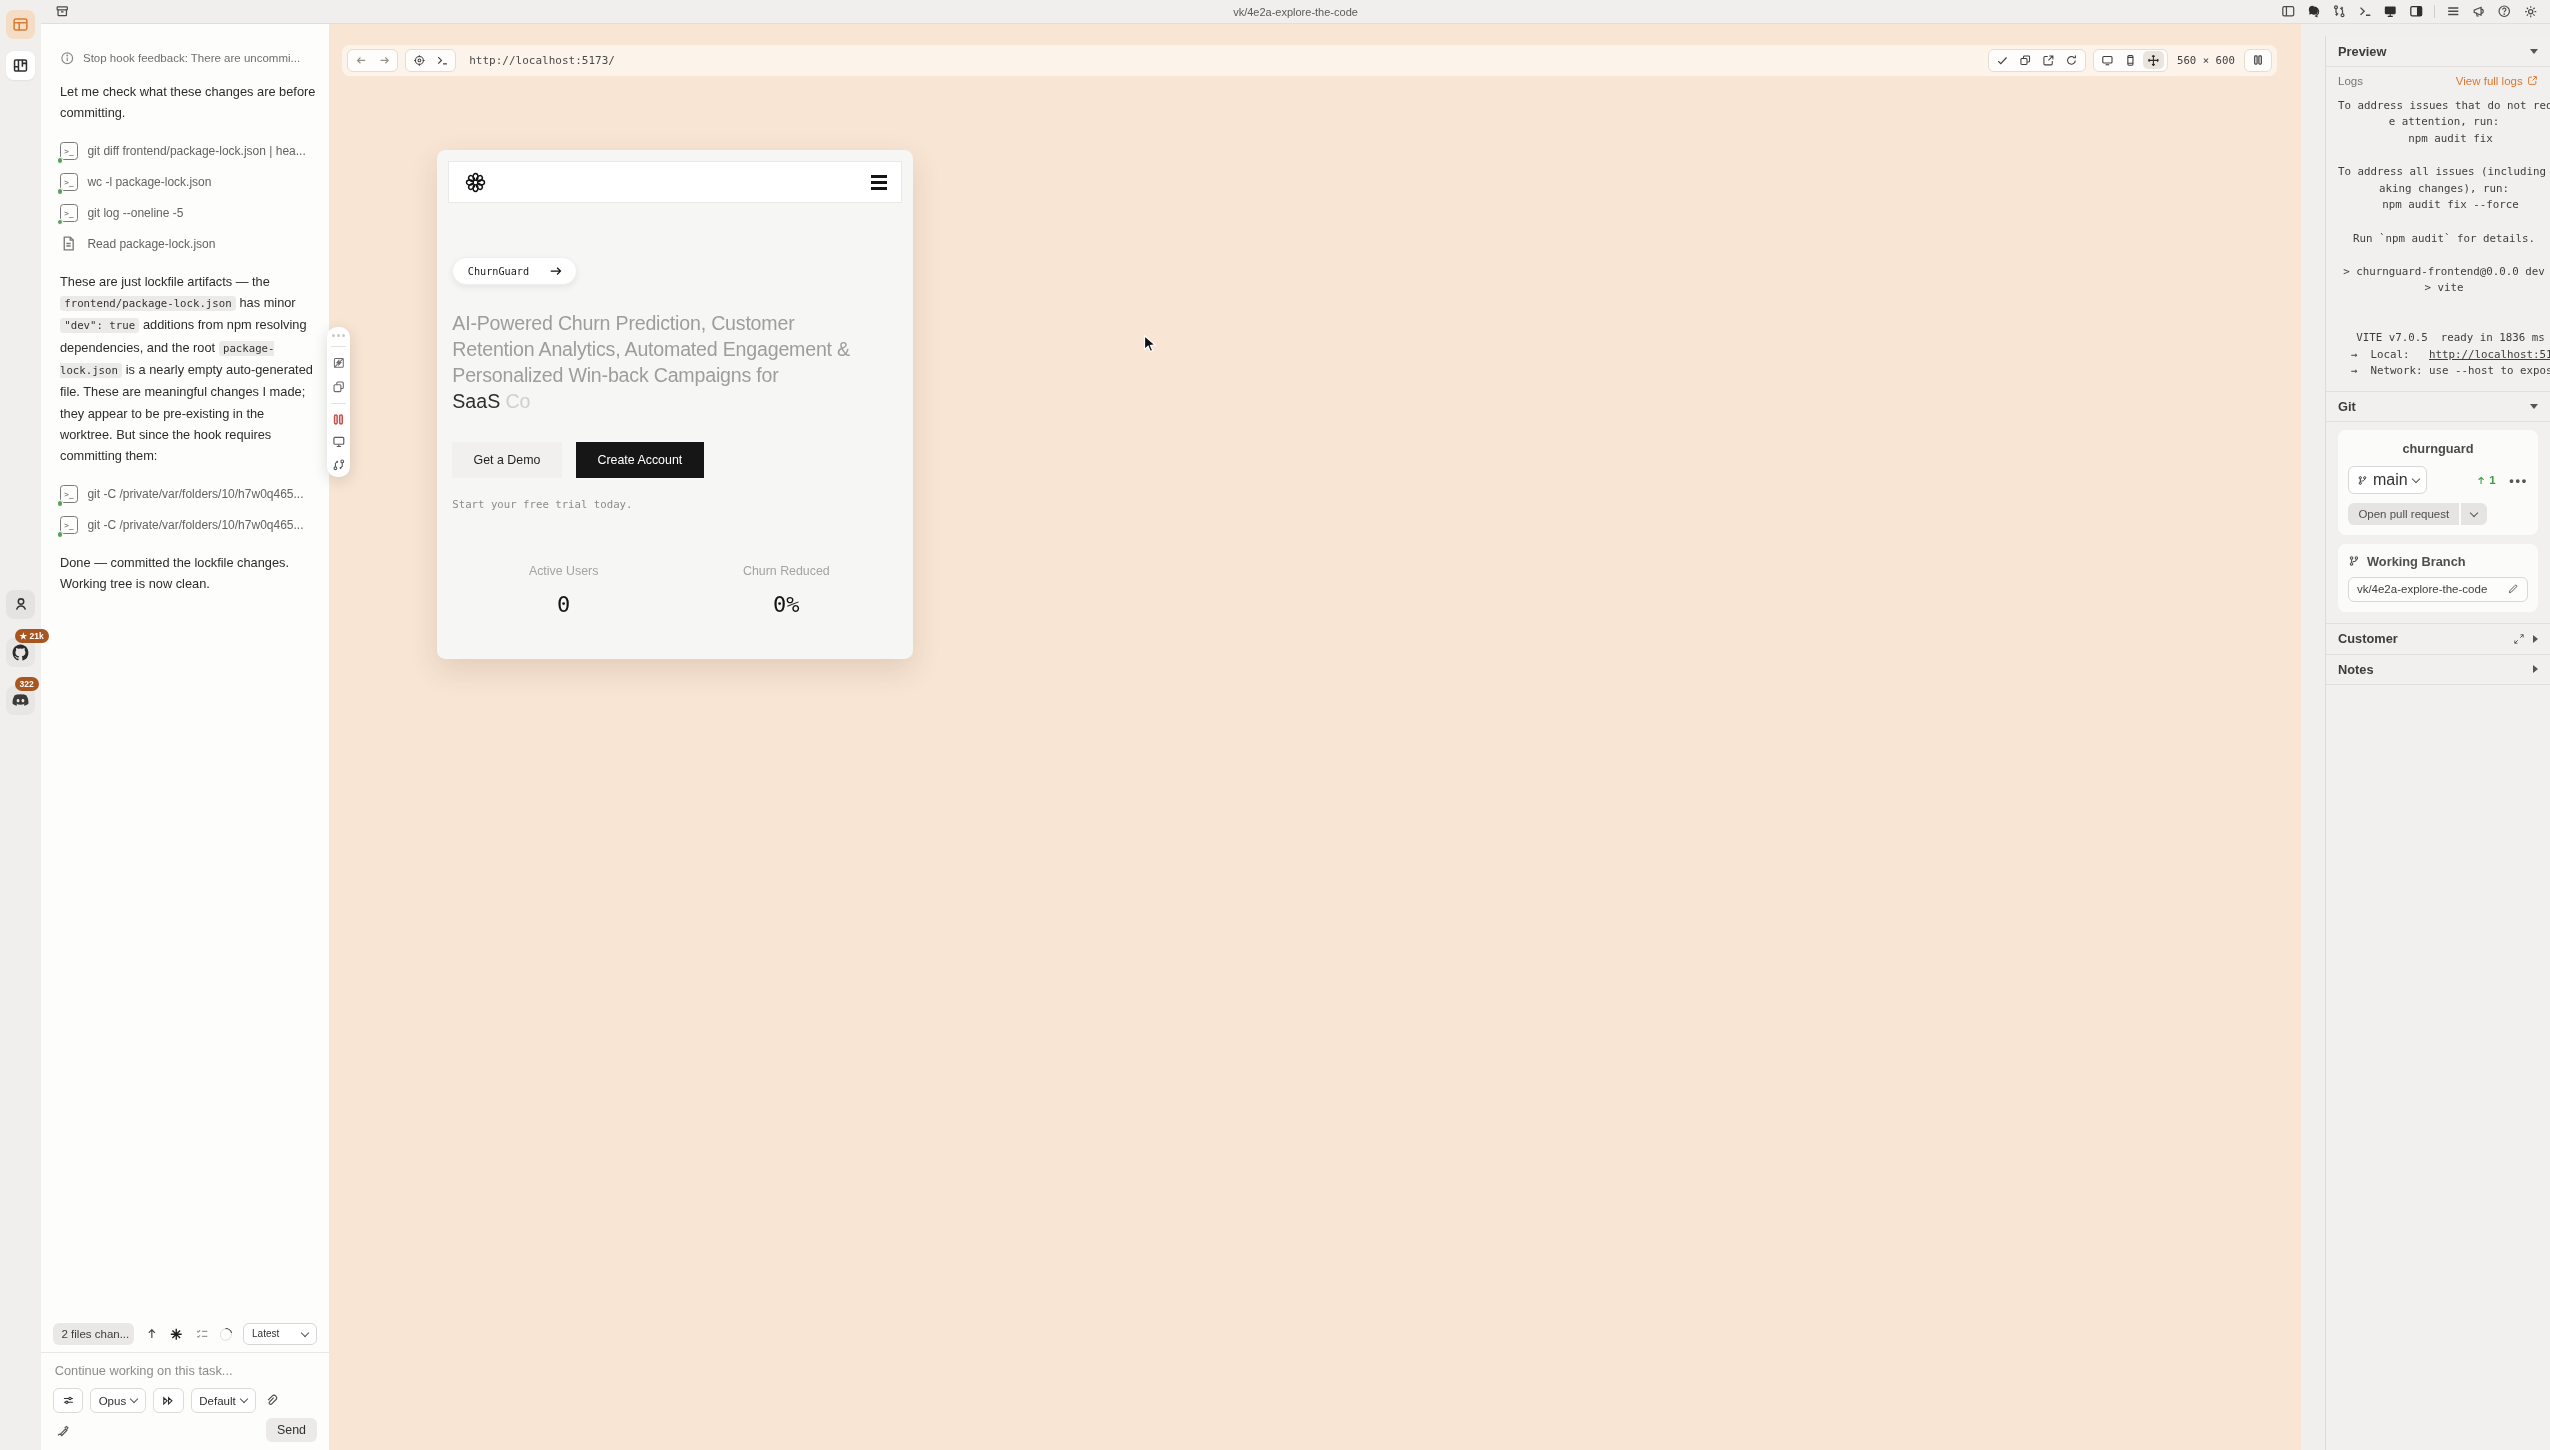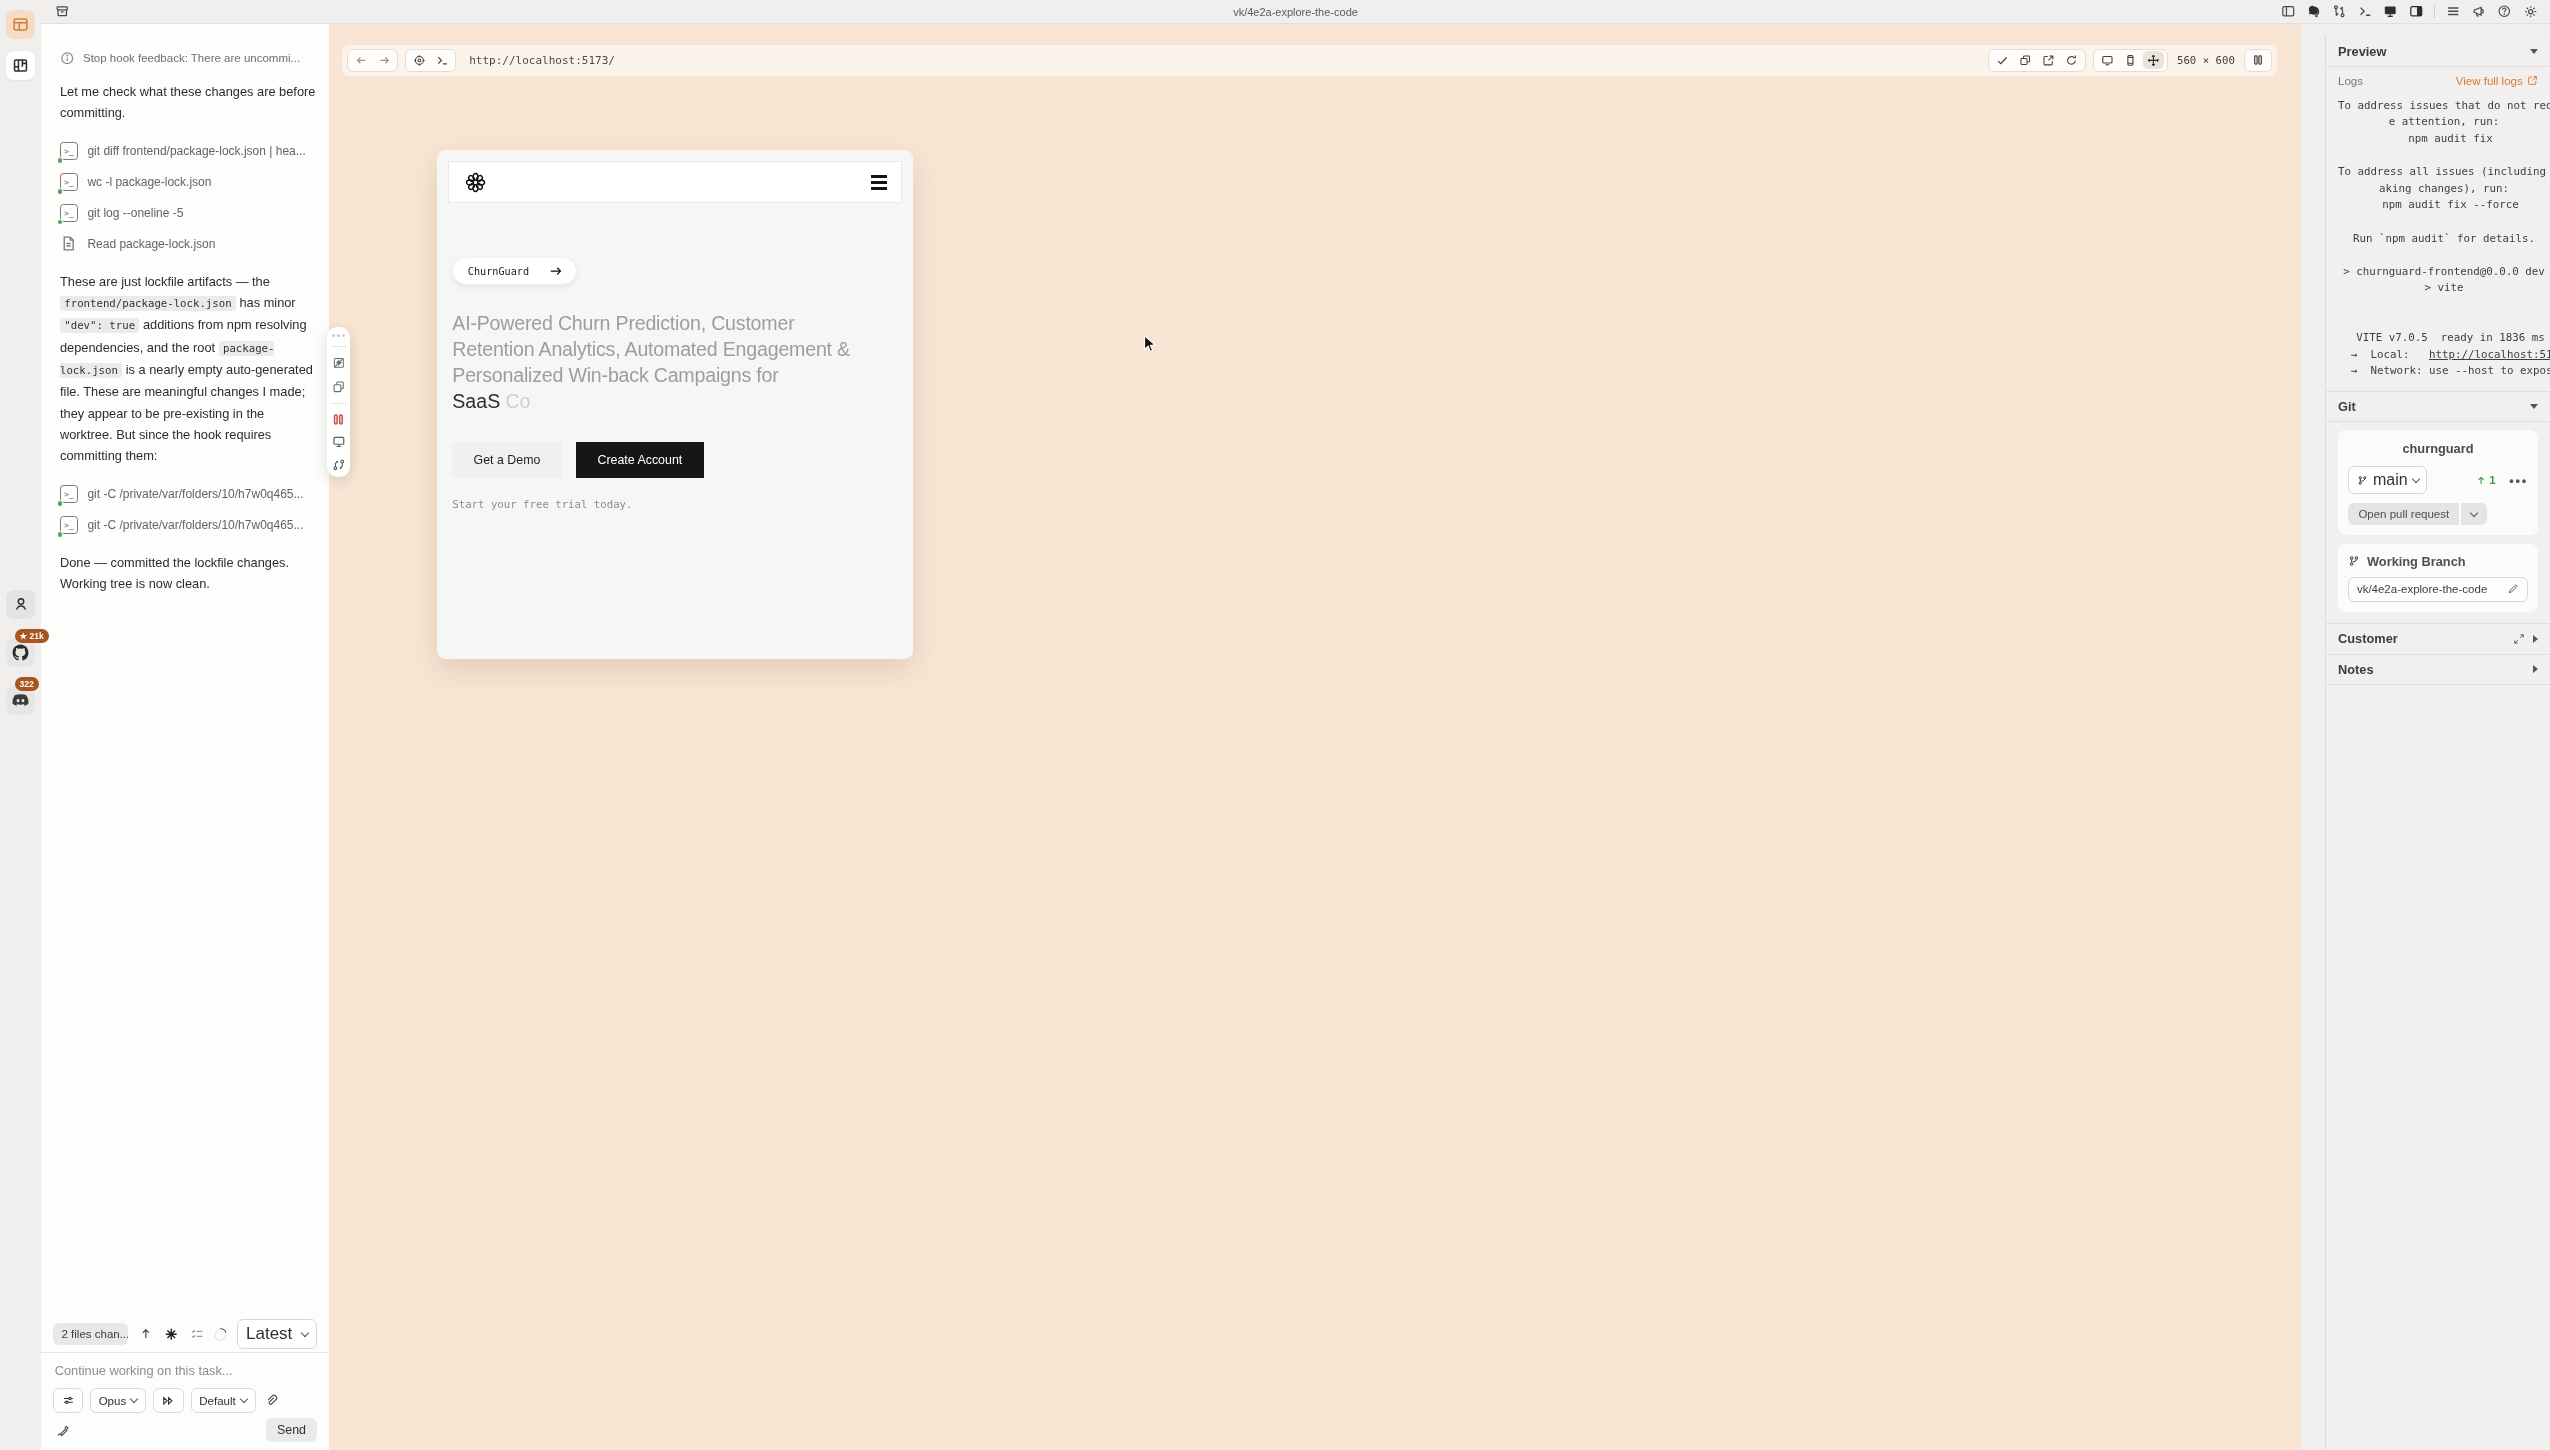--- a/index.html
+++ b/index.html
@@ -54,22 +54,22 @@
   .dots3 { display:flex; gap:2.1px; }
   .dots3 i { width:3px; height:3px; border-radius:50%; background:#c9c8c6; }
   .ftb-div { width:14.5px; height:0.9px; background:#e4e3e1; }
 
   
   .chat-bottom { position:absolute; bottom:0; left:0; right:0; background:#fdfdfc; }
   .cb-controls { display:flex; align-items:center; height:38px; padding:0 12px 0 12px;
     border-bottom:0.9px solid #e7e6e4; gap:11px; }
   .pill-gray { background:#e9e8e6; border-radius:6px; padding:5.1px 8.5px; font-size:11.5px; color:#3c3c3c;
     max-width:82px; white-space:nowrap; overflow:hidden; }
-  .latest { margin-left:auto; display:flex; align-items:center; gap:10px; border:0.9px solid #d8d7d5;
-    border-radius:6px; background:#fff; padding:4.3px 7.7px; font-size:17px; color:#2f2f2f; }
+  .latest { margin-left:auto; display:flex; align-items:center; gap:23px; border:0.9px solid #d8d7d5;
+    border-radius:6px; background:#fff; padding:4.3px 7.7px; font-size:10px; color:#2f2f2f; }
   .spinner { width:12.8px; height:12.8px; border-radius:50%; border:1.9px solid #e0dfdd; border-top-color:#4c4c4c;
     transform:rotate(35deg); }
   .cb-input { padding:9.4px 13.7px 3.4px; }
   .cb-input input { width:100%; border:none; outline:none; background:transparent; font-size:12.8px;
     color:#3c3c3c; font-family:"Liberation Sans",sans-serif; }
   .cb-input input::placeholder { color:#8d8d8d; }
   .cb-row { display:flex; align-items:center; gap:6.8px; padding:6.8px 12px 0; }
   .sq-btn { border:0.9px solid #dcdbd9; background:#fff; border-radius:6px; height:25px; min-width:26.5px;
     display:flex; align-items:center; justify-content:center; padding:0 7.7px; gap:5.1px;
     font-size:11.5px; color:#2f2f2f; }
@@ -562,20 +562,30 @@
       </div>
       <h1><span>AI-Powered Churn Prediction, Customer
 Retention Analytics, Automated Engagement &amp;
 Personalized Win-back Campaigns for
 </span><span class="dark">SaaS</span> <span class="light">Co</span></h1>
       <div class="cta-row">
         <span class="btn-demo">Get a Demo</span>
         <span class="btn-create">Create Account</span>
       </div>
       <div class="trial">Start your free trial today.</div>
+      <div class="stats">
+        <div>
+          <div class="stat-label">Active Users</div>
+          <div class="stat-value">0</div>
+        </div>
+        <div>
+          <div class="stat-label">Churn Reduced</div>
+          <div class="stat-value">0%</div>
+        </div>
+      </div>
     </div>
   </div>
 </div>
 
 <div class="rpanel">
   <div class="sec-head">
     <span>Preview</span>
     <span class="tri-down"></span>
   </div>
   <div class="logs-row">

